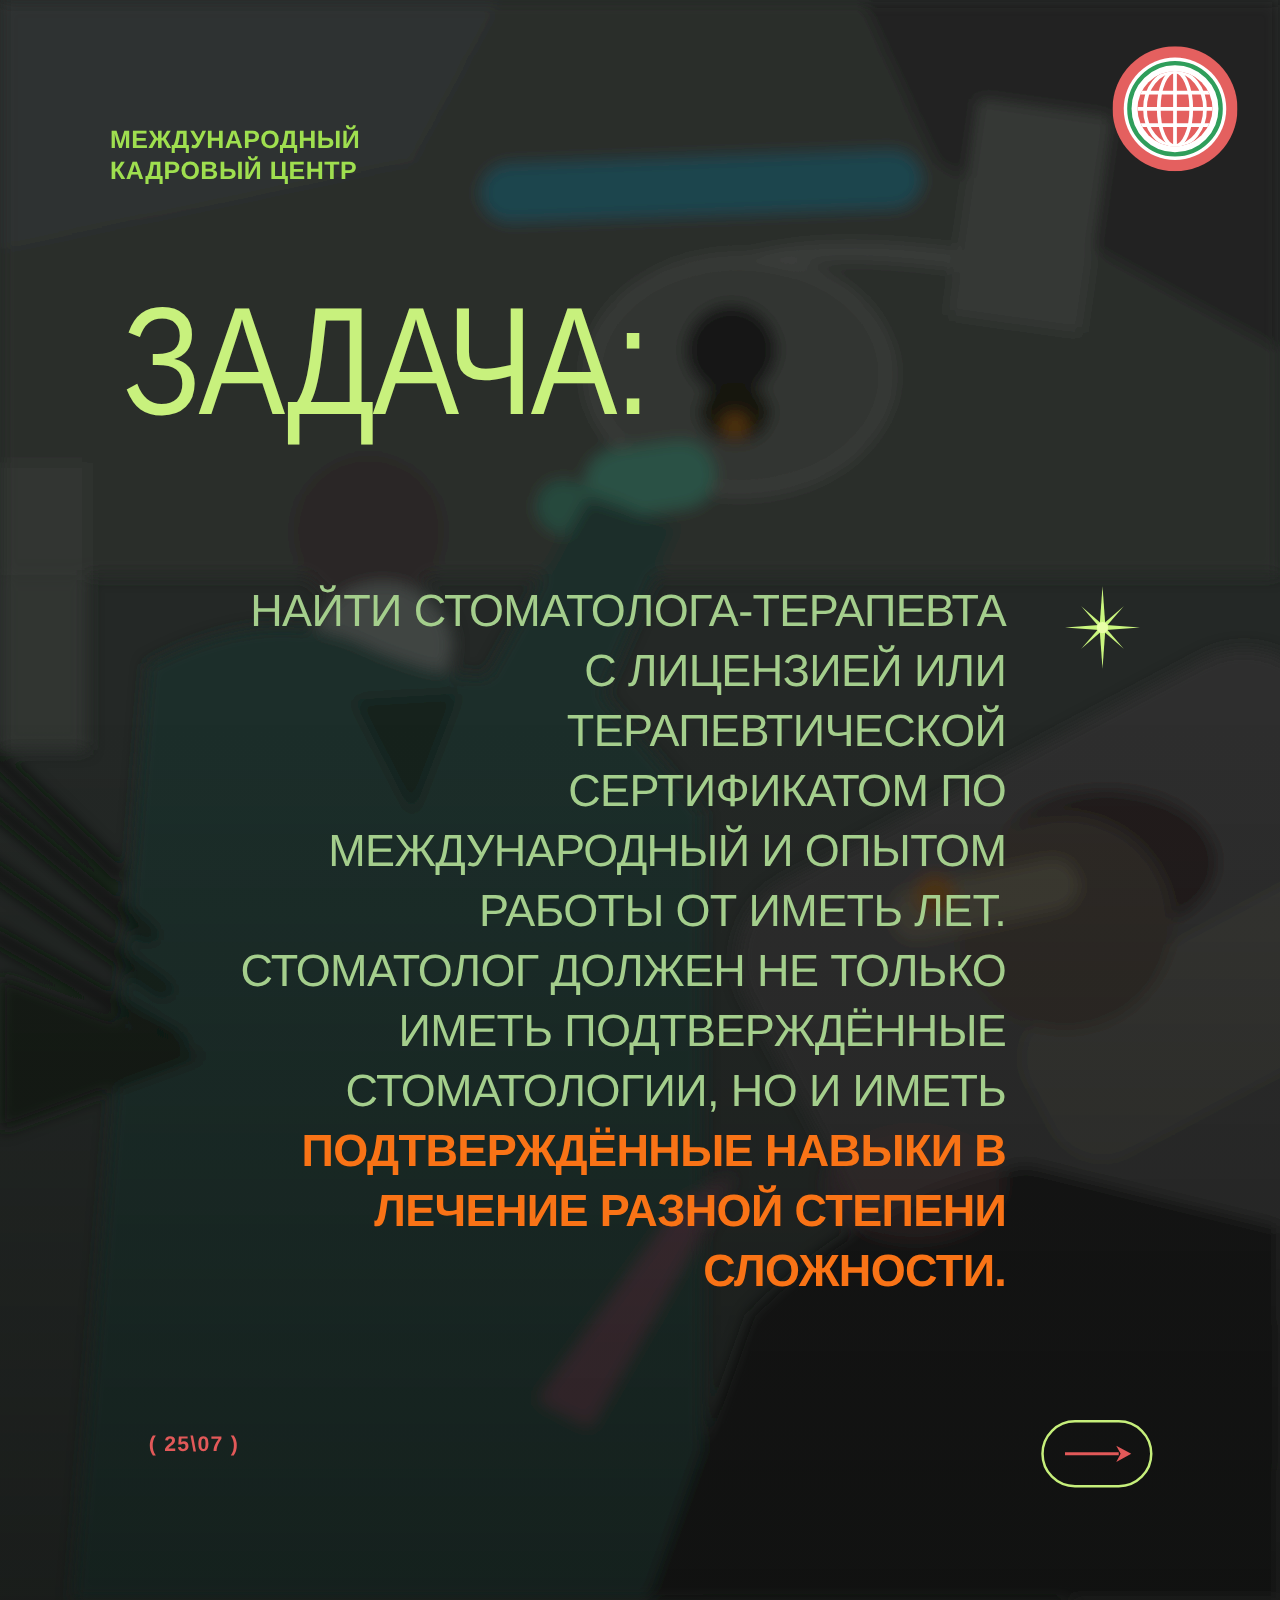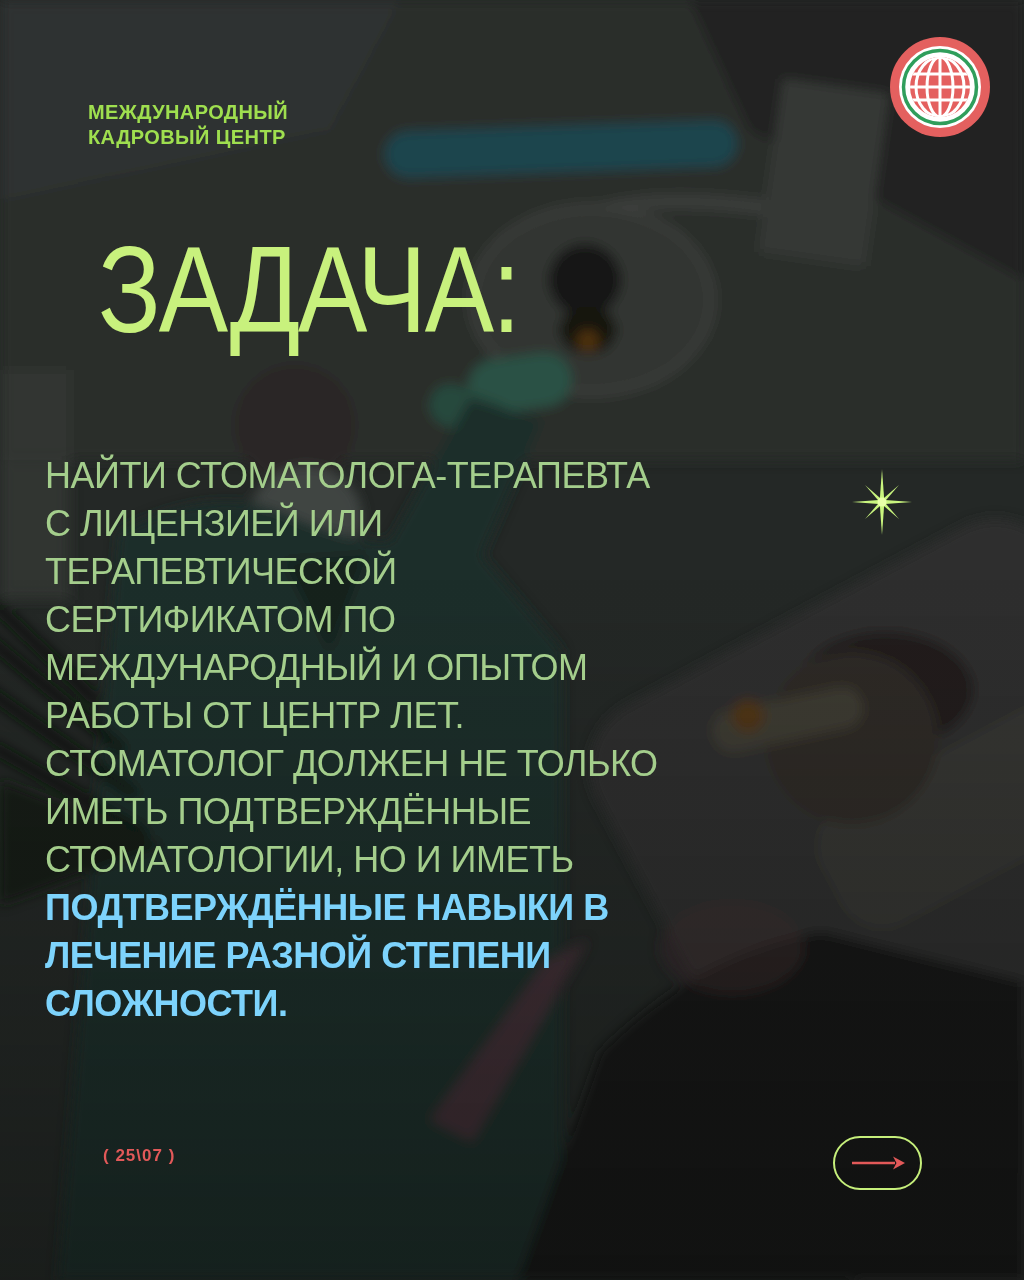--- a/index.html
+++ b/index.html
@@ -21,29 +21,29 @@
   .title{
     position:absolute;left:98px;top:226px;
     color:#C8F17D;font-size:104px;font-weight:400;line-height:1.05;
     letter-spacing:-2px;white-space:nowrap;
     transform:scaleY(1.18);transform-origin:left top;
   }
 
   .sparkle{position:absolute;left:847px;top:467px;width:70px;height:70px;}
 
   .body-text{
-    position:absolute;right:219px;top:452px;width:760px;
-    color:#A4CE8C;
+    position:absolute;right:219px;top:465px;width:760px;
+    text-align:right;color:#A4CE8C;
     font-size:36px;line-height:48px;letter-spacing:-.5px;
   }
   .body-text .line{white-space:nowrap;}
-  .body-text .line.bold{color:#7dd3fc;font-weight:700;}
+  .body-text .line.bold{color:#f97316;font-weight:700;}
 
   .date{
-    position:absolute;left:103px;top:1146px;
+    position:absolute;left:119px;top:1146px;
     color:#E25959;font-size:17px;font-weight:700;letter-spacing:1px;
     white-space:nowrap;
   }
 
   .arrow-btn{
     position:absolute;left:833px;top:1136px;width:89px;height:54px;
     box-sizing:border-box;border:2px solid #C6EF7B;border-radius:27px;
     background:transparent;display:flex;align-items:center;justify-content:center;
     cursor:pointer;padding:0;
   }
@@ -149,21 +149,21 @@
   <polygon points="35,11 36.8,35 35,59 33.2,35" fill="#C9F57E" transform="rotate(-45 35 35)"></polygon>
   <circle cx="35" cy="35" r="4.5" fill="#E8FFA8"></circle>
 </svg>
 
 <div class="body-text">
   <div class="line">НАЙТИ СТОМАТОЛОГА-ТЕРАПЕВТА</div>
   <div class="line">С ЛИЦЕНЗИЕЙ ИЛИ</div>
   <div class="line">ТЕРАПЕВТИЧЕСКОЙ</div>
   <div class="line">СЕРТИФИКАТОМ ПО</div>
   <div class="line">МЕЖДУНАРОДНЫЙ И ОПЫТОМ</div>
-  <div class="line">РАБОТЫ ОТ ЦЕНТР ЛЕТ.</div>
+  <div class="line">РАБОТЫ ОТ ИМЕТЬ ЛЕТ.</div>
   <div class="line">СТОМАТОЛОГ ДОЛЖЕН НЕ ТОЛЬКО</div>
   <div class="line">ИМЕТЬ ПОДТВЕРЖДЁННЫЕ</div>
   <div class="line">СТОМАТОЛОГИИ, НО И ИМЕТЬ</div>
   <div class="line bold">ПОДТВЕРЖДЁННЫЕ НАВЫКИ В</div>
   <div class="line bold">ЛЕЧЕНИЕ РАЗНОЙ СТЕПЕНИ</div>
   <div class="line bold">СЛОЖНОСТИ.</div>
 </div>
 
 <div class="date">( 25\07 )</div>
 

